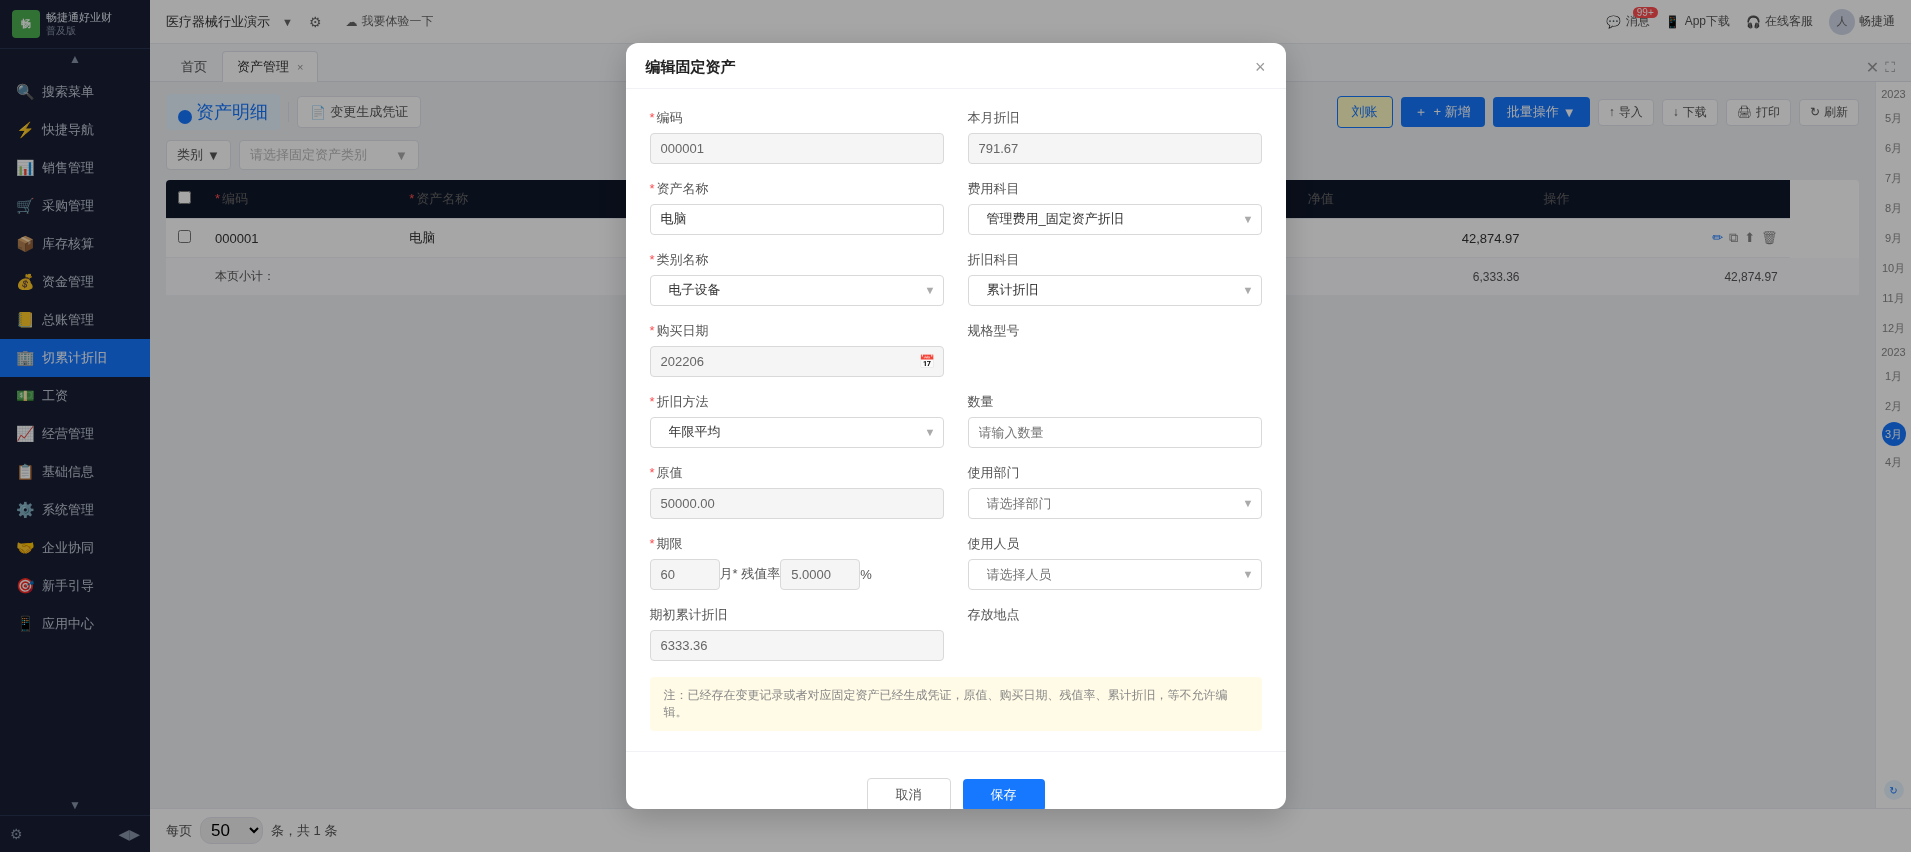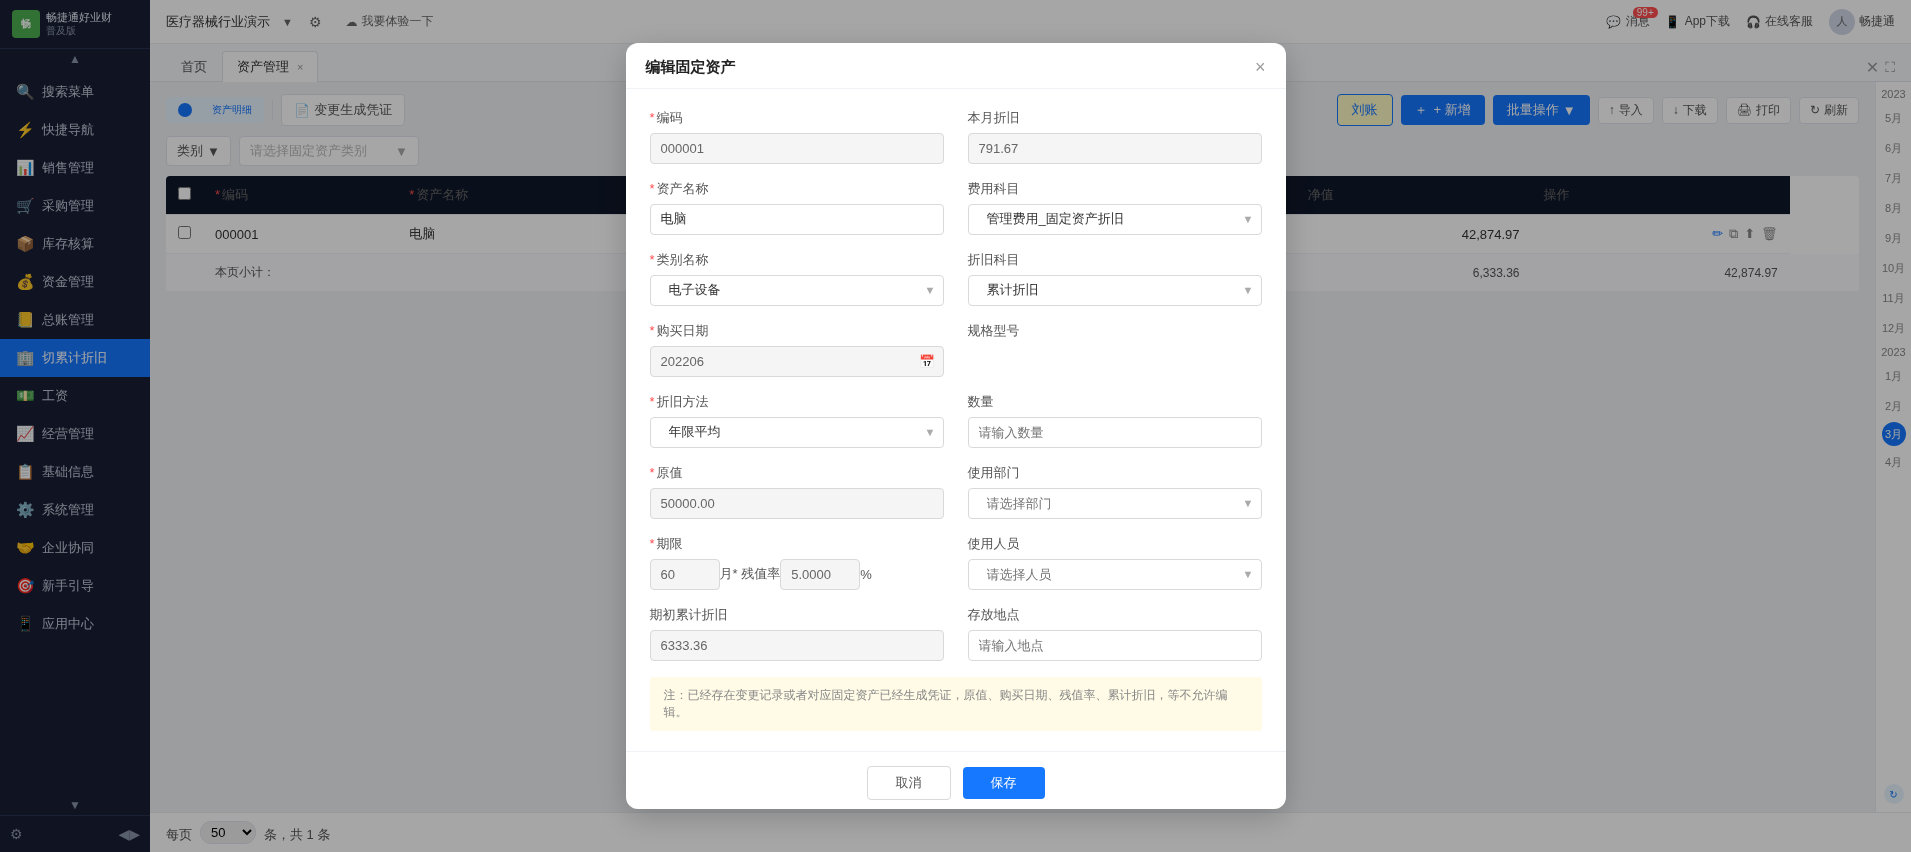--- a/index.html
+++ b/index.html
@@ -36,21 +36,21 @@
     .tab { height: 30px; padding: 0 14px; display: flex; align-items: center; gap: 6px; font-size: 13px; cursor: pointer; border-radius: 4px 4px 0 0; color: #666; background: transparent; border: 1px solid transparent; border-bottom: none; }
     .tab.active { background: white; border-color: #e0e4ec; color: #333; font-weight: 500; margin-bottom: -1px; height: 31px; }
     .tab-home { color: #555; }
     .tab-close { font-size: 11px; color: #999; margin-left: 2px; cursor: pointer; }
 
     
     .page-content { flex: 1; overflow: auto; padding: 12px 16px; }
 
     
     .page-toolbar { display: flex; align-items: center; gap: 8px; margin-bottom: 10px; }
-    .toolbar-tab { display: flex; align-items: flex-start; gap: 20px; padding: 6px 12px; border-radius: 4px; cursor: pointer; font-size: 10px; color: #555; background: transparent; }
+    .toolbar-tab { display: flex; align-items: flex-end; gap: 4px; padding: 6px 12px; border-radius: 4px; cursor: pointer; font-size: 18px; color: #555; background: transparent; }
     .toolbar-tab.active { background: #e8f4ff; color: #1677ff; }
     .toolbar-tab-icon { width: 14px; height: 14px; border-radius: 50%; background: #1677ff; display: flex; align-items: center; justify-content: center; }
     .toolbar-separator { width: 1px; height: 20px; background: #e0e4ec; }
     .toolbar-change-btn { display: flex; align-items: center; gap: 4px; padding: 6px 12px; border: 1px solid #e0e4ec; border-radius: 4px; cursor: pointer; font-size: 13px; color: #555; background: white; }
     .toolbar-right { margin-left: auto; display: flex; align-items: center; gap: 8px; }
     .btn-adjust { padding: 6px 14px; background: #fef9c3; border: 1px solid #1677ff; color: #1677ff; border-radius: 4px; cursor: pointer; font-size: 13px; }
     .btn-new { padding: 6px 14px; background: #1677ff; color: white; border: none; border-radius: 4px; cursor: pointer; font-size: 13px; display: flex; align-items: center; gap: 4px; }
     .btn-batch { padding: 6px 14px; background: #1677ff; color: white; border: none; border-radius: 4px; cursor: pointer; font-size: 13px; display: flex; align-items: center; gap: 4px; }
     .btn-icon-text { display: flex; align-items: center; gap: 4px; padding: 4px 10px; background: white; border: 1px solid #e0e4ec; border-radius: 4px; cursor: pointer; font-size: 12px; color: #555; }
 
@@ -68,22 +68,22 @@
     .col-action { text-align: right; }
     .action-icons { display: flex; gap: 6px; justify-content: flex-end; color: #1677ff; }
     .subtotal-row td { background: #fafbfe; color: #555; font-size: 12px; }
 
     
     .right-panel { width: 36px; background: white; border-left: 1px solid #e8ecf0; display: flex; flex-direction: column; align-items: center; padding: 4px 0; gap: 2px; flex-shrink: 0; }
     .cal-item { width: 28px; height: 28px; display: flex; align-items: center; justify-content: center; font-size: 11px; color: #888; cursor: pointer; border-radius: 4px; }
     .cal-item.today { background: #1677ff; color: white; border-radius: 50%; width: 24px; height: 24px; }
 
     
-    .pagination { display: flex; align-items: flex-end; gap: 8px; padding: 8px 16px; background: white; border-top: 1px solid #e8ecf0; font-size: 13px; color: #555; }
-    .pagination-select { padding: 2px 6px; border: 1px solid #e0e4ec; border-radius: 11px; font-size: 13px; }
+    .pagination { display: flex; align-items: center; gap: 8px; padding: 8px 16px; background: white; border-top: 1px solid #e8ecf0; font-size: 13px; color: #555; }
+    .pagination-select { padding: 2px 6px; border: 1px solid #e0e4ec; border-radius: 11px; font-size: 17px; }
 
     
     .overlay { position: fixed; top: 0; left: 0; width: 100%; height: 100%; background: rgba(0,0,0,0.35); z-index: 100; display: flex; align-items: center; justify-content: center; }
 
     
     .modal { background: white; border-radius: 12px; width: 660px; max-height: 90vh; overflow-y: auto; box-shadow: 0 8px 32px rgba(0,0,0,0.2); }
     .modal-header { display: flex; align-items: center; justify-content: space-between; padding: 14px 20px 10px; border-bottom: 1px solid #f0f2f5; }
     .modal-title { font-size: 15px; font-weight: 600; color: #222; }
     .modal-close { font-size: 18px; color: #999; cursor: pointer; background: none; border: none; }
     .modal-body { padding: 20px 24px; }
@@ -94,21 +94,21 @@
     .form-input { width: 100%; padding: 7px 10px; border: 1px solid #d9d9d9; border-radius: 4px; font-size: 13px; color: #333; outline: none; background: white; }
     .form-input.readonly { background: #f5f5f5; color: #666; cursor: not-allowed; }
     .form-input-group { display: flex; align-items: center; }
     .form-input-unit { font-size: 13px; color: #555; white-space: nowrap; }
     .form-select-wrap { position: relative; }
     .form-select-wrap select, .form-select-input { width: 100%; padding: 7px 28px 7px 18px; border: 1px solid #d9d9d9; border-radius: 4px; font-size: 13px; color: #333; outline: none; appearance: none; background: white; cursor: pointer; }
     .form-select-arrow { position: absolute; right: 8px; top: 50%; transform: translateY(-50%); color: #aaa; pointer-events: none; font-size: 11px; }
     .form-date-wrap { position: relative; }
     .form-date-icon { position: absolute; right: 8px; top: 50%; transform: translateY(-50%); color: #aaa; font-size: 13px; cursor: pointer; }
     .modal-note { margin-top: 16px; padding: 10px 14px; background: #fffbe6; border-radius: 4px; font-size: 12px; color: #888; }
-    .modal-footer { display: flex; align-items: center; justify-content: center; gap: 12px; padding: 14px 20px; border-top: 1px solid #f0f2f5; }
+    .modal-footer { display: flex; align-items: center; justify-content: center; gap: 12px; padding: 26px 20px; border-top: 1px solid #f0f2f5; }
     .btn-cancel { padding: 7px 28px; background: white; border: 1px solid #d9d9d9; border-radius: 4px; cursor: pointer; font-size: 13px; color: #555; }
     .btn-save { padding: 7px 28px; background: #1677ff; color: white; border: none; border-radius: 4px; cursor: pointer; font-size: 13px; }
 
     .year-label { font-size: 11px; color: #888; text-align: center; margin: 2px 0; }
   </style>
 </head>
 <body>
 
 <div class="sidebar">
   <div class="sidebar-header">
@@ -509,21 +509,20 @@
           <label class="form-label">
             <span>期初累计折旧</span>
           </label>
           <input class="form-input readonly" type="text" readonly="" value="6333.36" style="">
         </div>
 
         <div class="form-field">
           <label class="form-label">
             <span>存放地点</span>
           </label>
-          <input class="form-input" type="text" placeholder="请输入地点" style="">
         </div>
       </div>
 
       <div class="modal-note">
         <span>注：已经存在变更记录或者对应固定资产已经生成凭证，原值、购买日期、残值率、累计折旧，等不允许编辑。</span>
       </div>
     </div>
 
     <div class="modal-footer">
       <button class="btn-cancel">取消</button>

